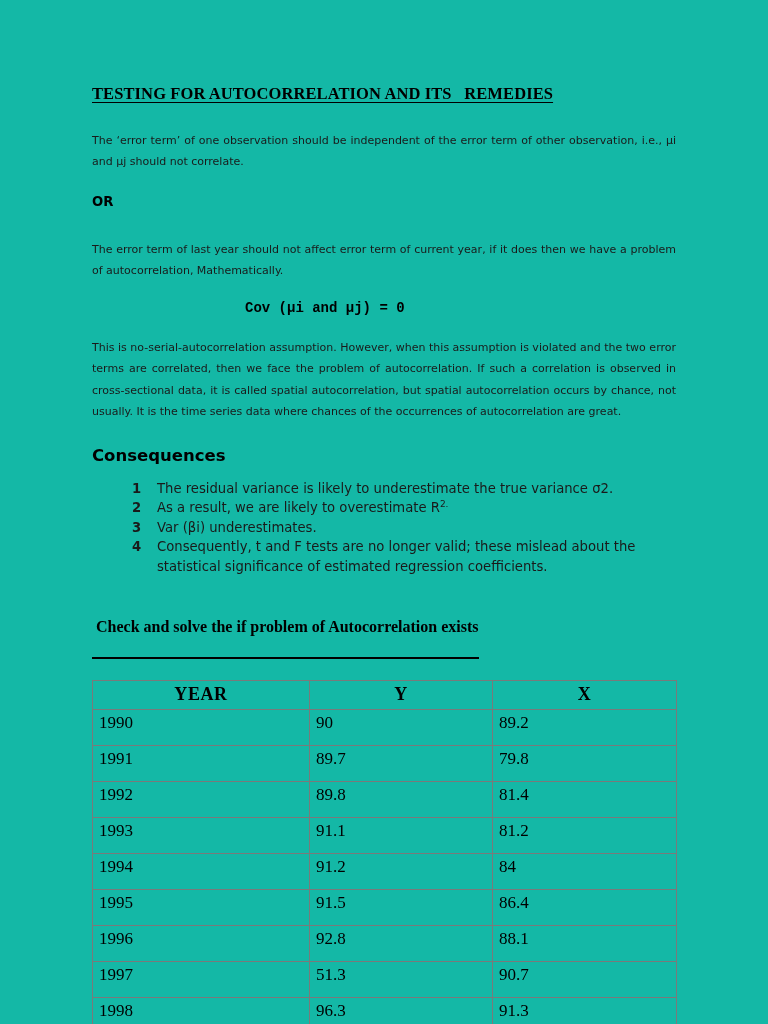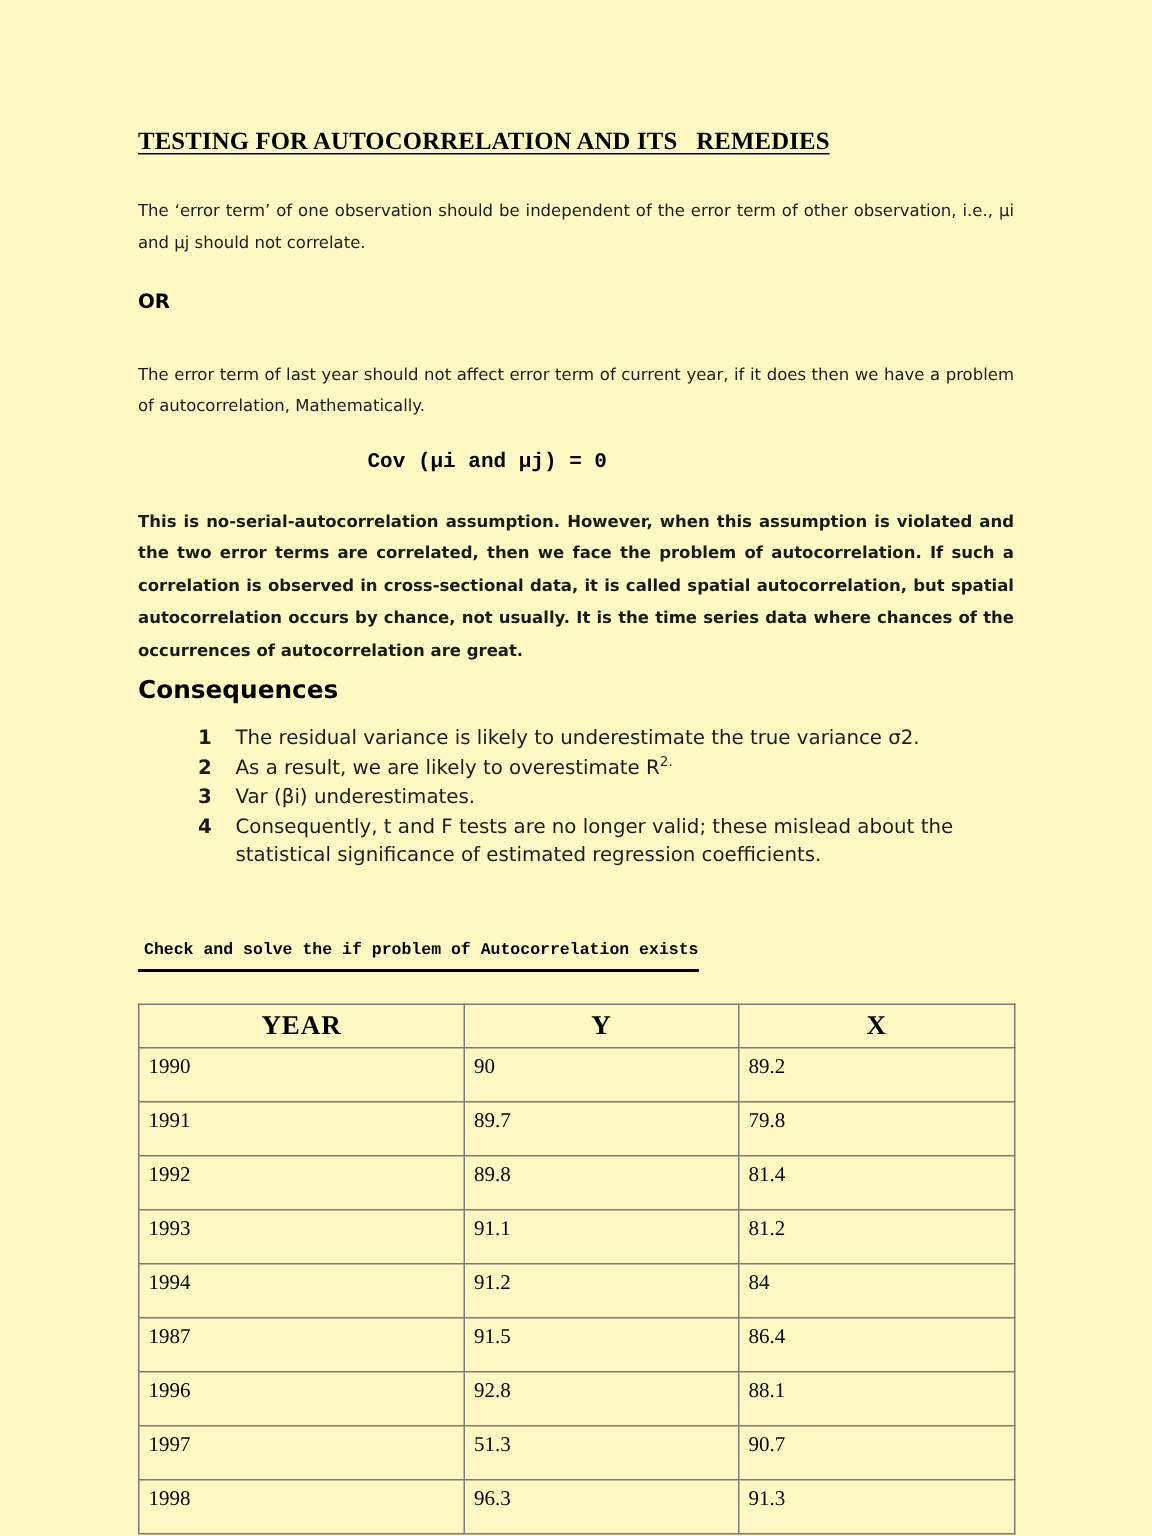--- a/index.html
+++ b/index.html
@@ -13,21 +13,21 @@
     position: relative;
     font-family: "DejaVu Sans", sans-serif;
     color: #000000;
     overflow: hidden;
   }
   .page {
     position: absolute;
     left: 0; top: 0;
     width: 768px;
     height: 1024px;
-    background: #fef9c3;
+    background: #14b8a6;
   }
   .content {
     position: absolute;
     left: 92px;
     top: 84px;
     width: 584px;
   }
 
   
   .doc-title {
@@ -46,21 +46,21 @@
   .para {
     font-family: "DejaVu Sans", sans-serif;
     font-size: 11px;
     line-height: 21.5px;
     text-align: justify;
     margin: 0;
     color: #1a1a1a;
   }
   .para.p1 { margin-bottom: 18px; }
   .para.p2 { margin-bottom: 16px; }
-  .para.p3 { margin-bottom: 5px; font-weight: bold; }
+  .para.p3 { margin-bottom: 22px; }
 
   .center-bold {
     text-align: left;
     font-family: "DejaVu Sans", sans-serif;
     font-weight: bold;
     font-size: 13.2px;
     margin: 0 0 27px 0;
     line-height: 21px;
   }
   .cov-line {
@@ -104,47 +104,47 @@
     font-size: 13.2px;
   }
   .num-list li sup {
     font-size: 9px;
     vertical-align: super;
     line-height: 0;
   }
 
   
   .h2-underline {
-    font-family: Liberation Mono, monospace;
-    font-weight: bold;
-    font-size: 11px;
+    font-family: Liberation Serif, serif;
+    font-weight: bold;
+    font-size: 16px;
     margin: 0 0 16px 0;
     padding-left: 4px;
     display: inline-block;
     border-bottom: 2.4px solid #000;
-    padding-bottom: 1px;
+    padding-bottom: 19px;
     line-height: 22px;
   }
 
   
   .data-table {
     border-collapse: collapse;
     width: 584px;
     table-layout: fixed;
     margin-top: 5px;
   }
   .data-table col.c-year { width: 217px; }
   .data-table col.c-y    { width: 183px; }
   .data-table col.c-x    { width: 184px; }
 
   .data-table th,
   .data-table td {
     border: 1px solid #7a7a7a;
     font-family: "Liberation Serif", serif;
-    font-size: 14px;
+    font-size: 17px;
     padding: 0 6px;
     vertical-align: top;
   }
   .data-table th {
     font-weight: bold;
     text-align: center;
     height: 28px;
     line-height: 26px;
     font-size: 18px;
     letter-spacing: 0.6px;
@@ -233,21 +233,21 @@
           <td class="year">1993</td>
           <td class="num-cell">91.1</td>
           <td class="num-cell">81.2</td>
         </tr>
         <tr>
           <td class="year">1994</td>
           <td class="num-cell">91.2</td>
           <td class="num-cell">84</td>
         </tr>
         <tr>
-          <td class="year">1987</td>
+          <td class="year">1995</td>
           <td class="num-cell">91.5</td>
           <td class="num-cell">86.4</td>
         </tr>
         <tr>
           <td class="year">1996</td>
           <td class="num-cell">92.8</td>
           <td class="num-cell">88.1</td>
         </tr>
         <tr>
           <td class="year">1997</td>

